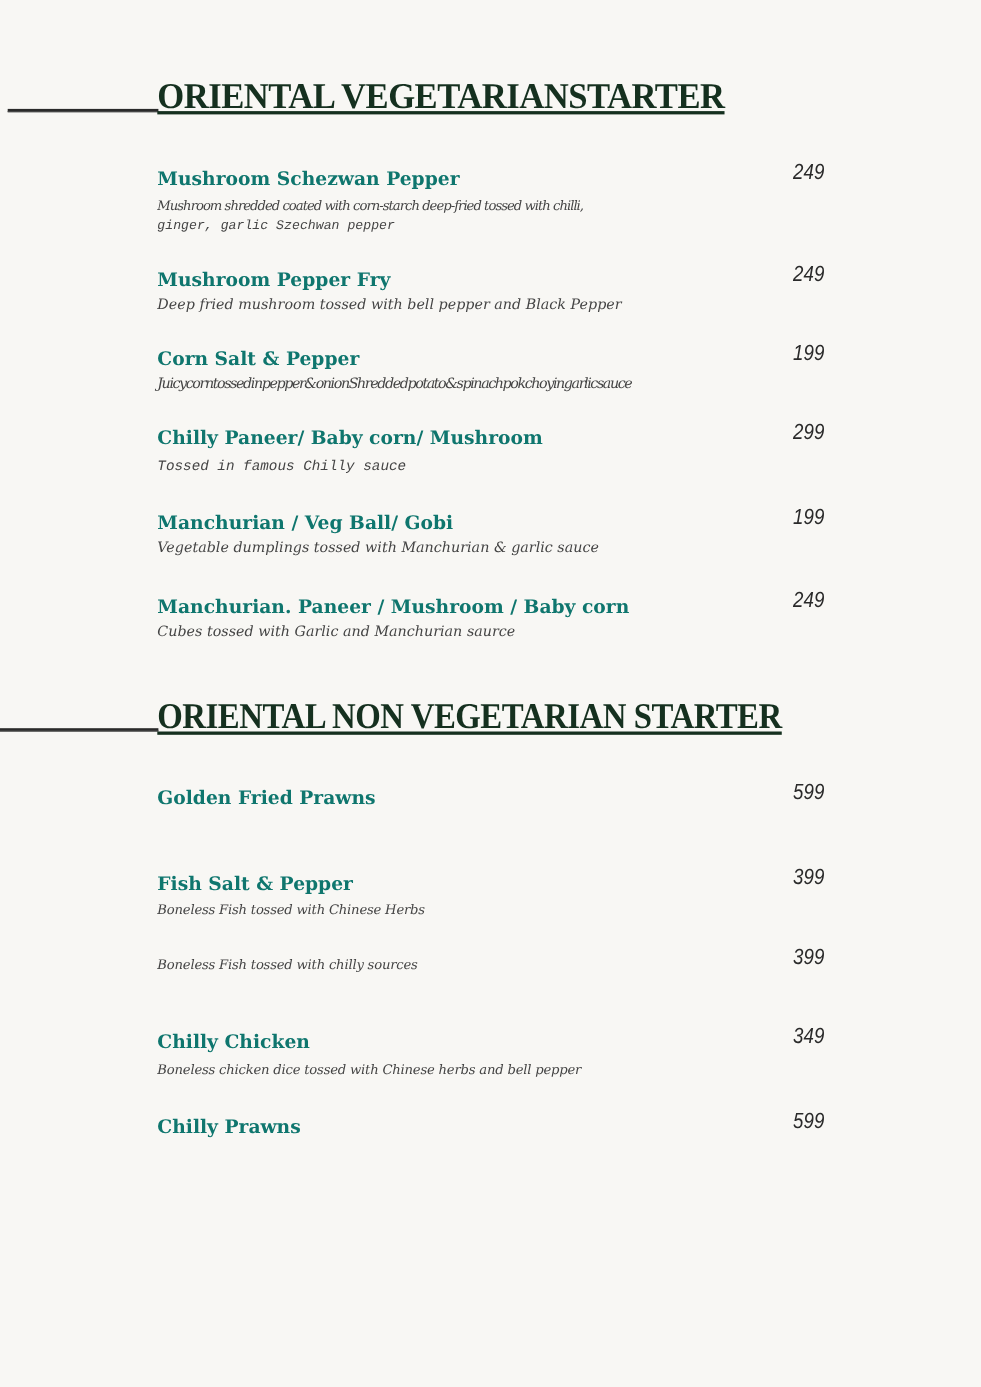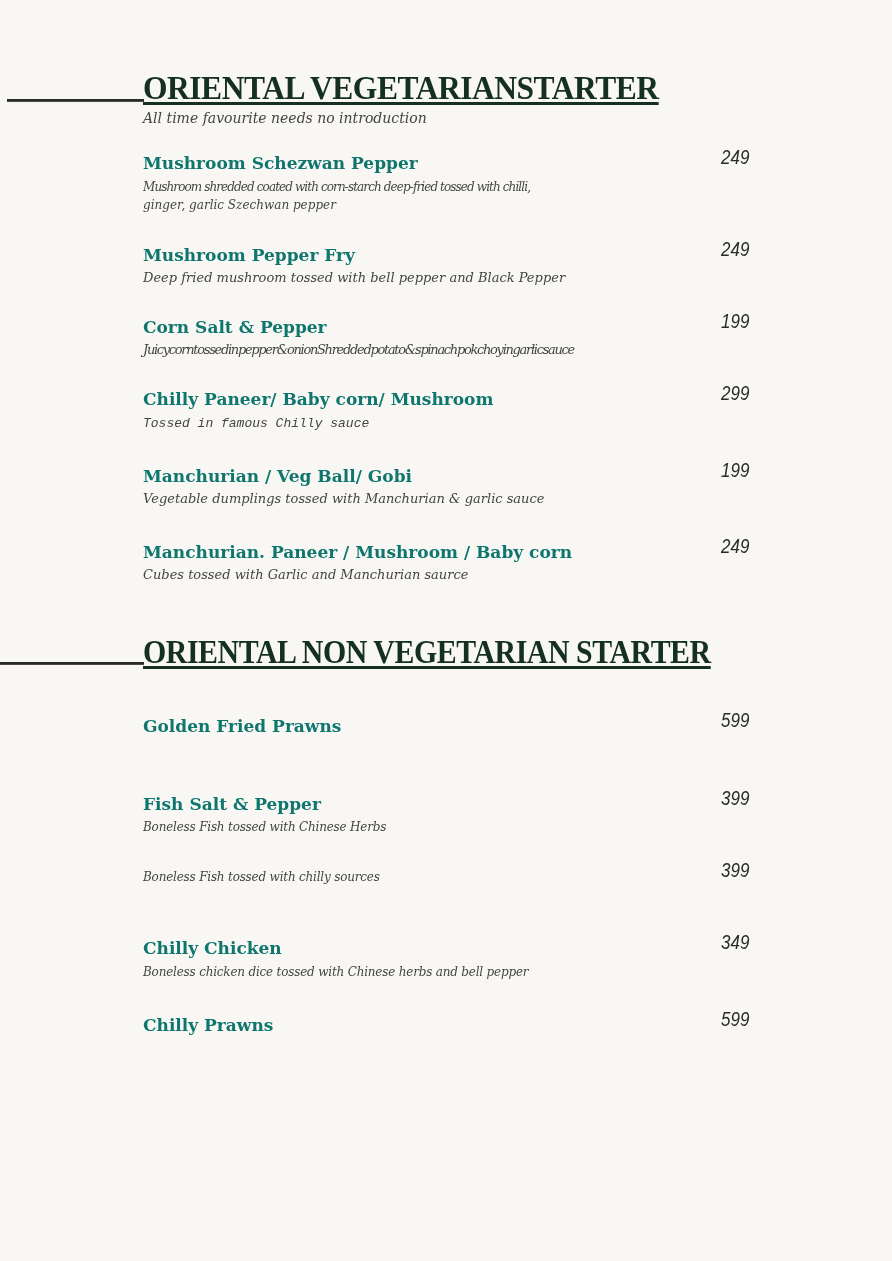--- a/index.html
+++ b/index.html
@@ -103,28 +103,27 @@
     }
   </style>
 </head>
 <body>
 
 <div class="section" style="top:70px;">
   <div class="heading-wrap">
     <div class="heading-rule" style="left:7px; width:137px; top:29px;"></div>
     <h2 class="heading heading-veg">ORIENTAL VEGETARIANSTARTER</h2>
   </div>
-  <div class="subtitle" style="top:40px;">All time favourite needs no introduction</div>
 </div>
 
 <div class="item" style="top:152px;">
   <div class="item-name">Mushroom Schezwan Pepper</div>
   <div class="item-desc condensed" style="margin-top:4px;">
     <div style="letter-spacing:-0.9px;">Mushroom shredded coated with corn-starch deep-fried tossed with chilli,</div>
-    <div style="letter-spacing:0;">ginger, garlic Szechwan  pepper</div>
+    <div style="letter-spacing:0;font-family:Liberation Mono, monospace;">ginger, garlic Szechwan  pepper</div>
   </div>
   <div class="item-price">249</div>
 </div>
 
 <div class="item" style="top:244px;">
   <div class="item-name">Mushroom Pepper Fry</div>
   <div class="item-desc">Deep fried mushroom tossed with bell pepper and Black Pepper</div>
   <div class="item-price">249</div>
 </div>
 

